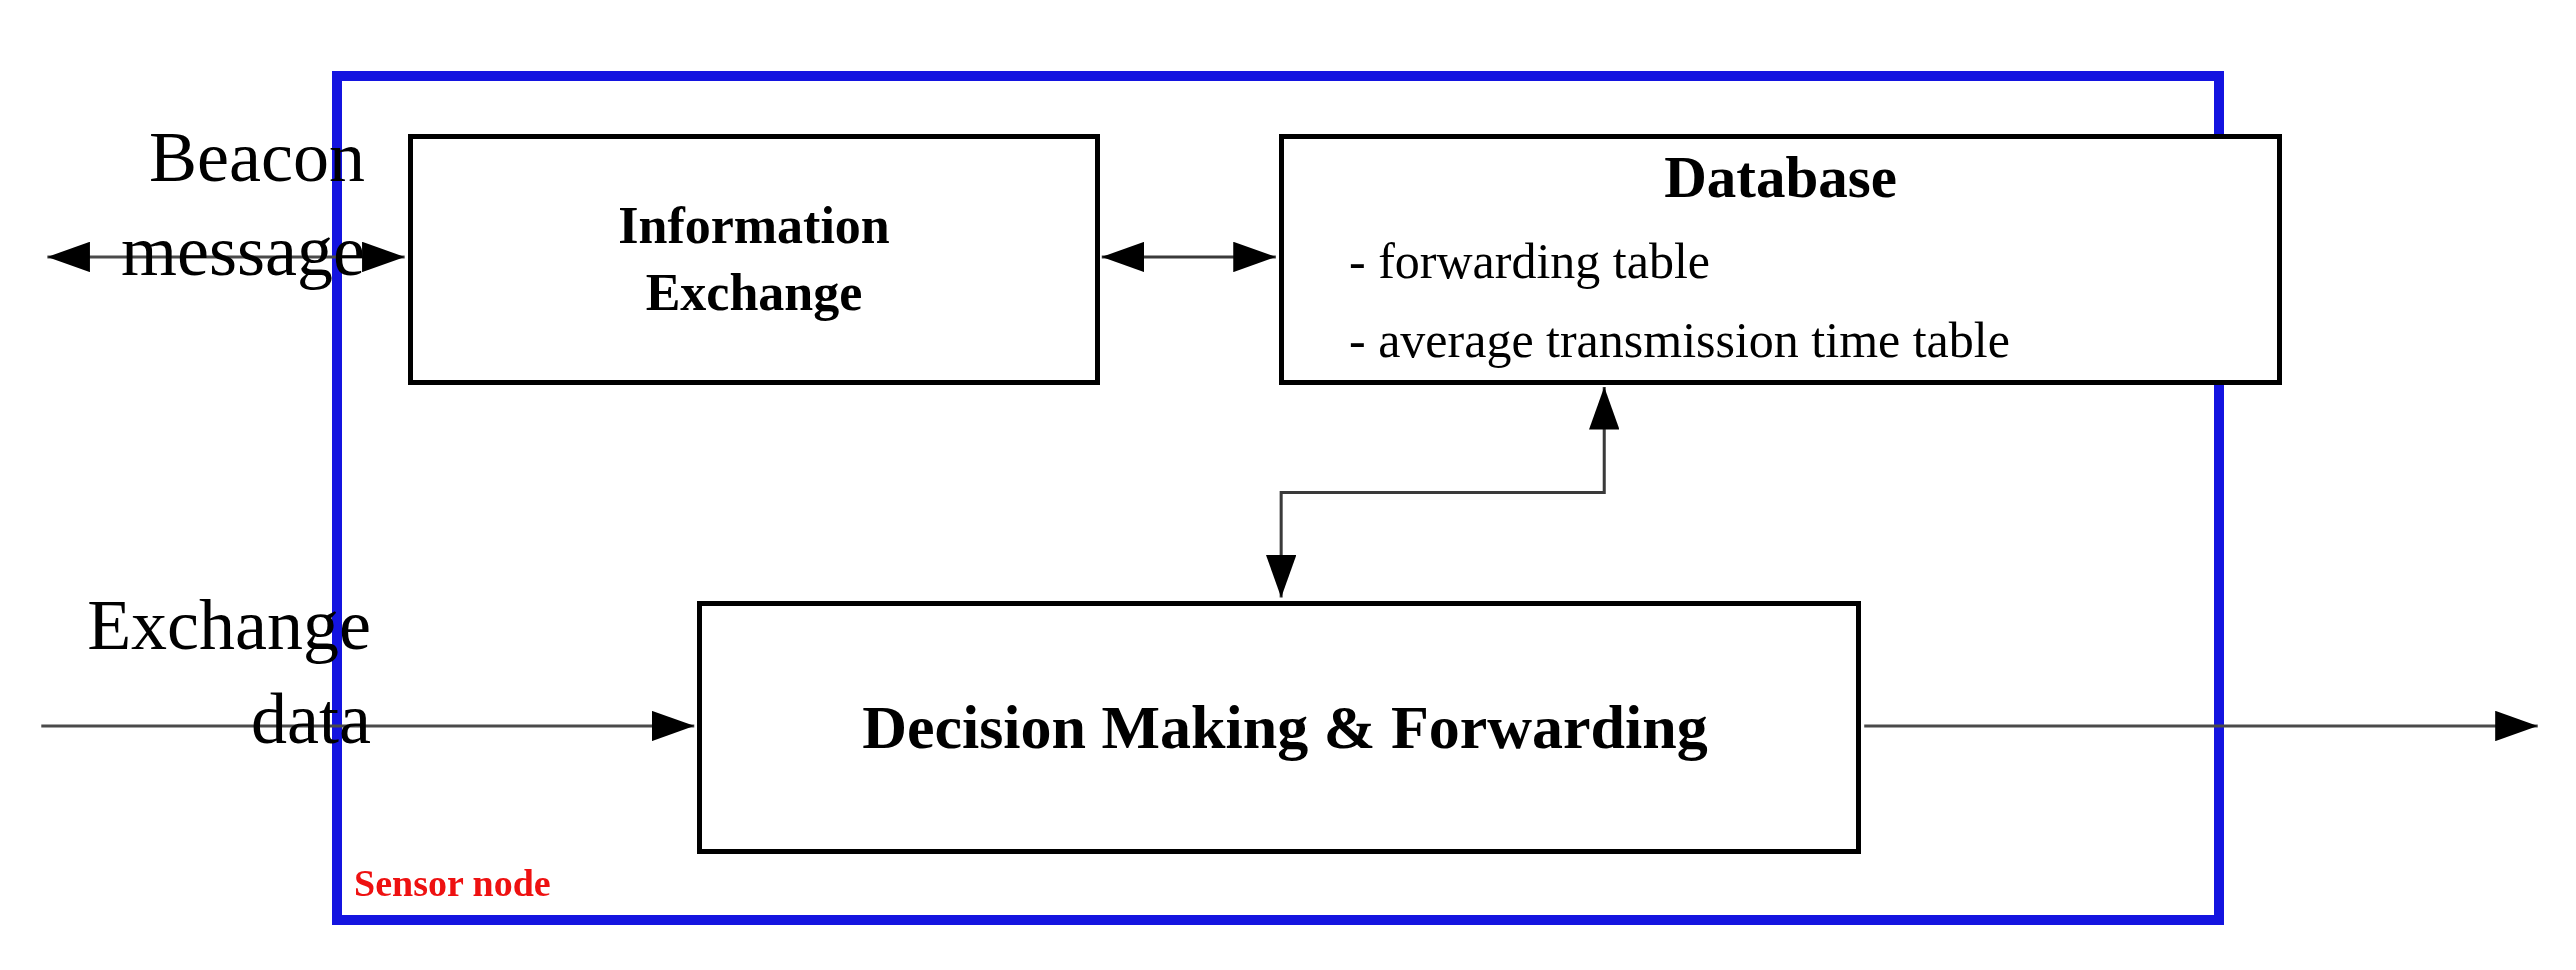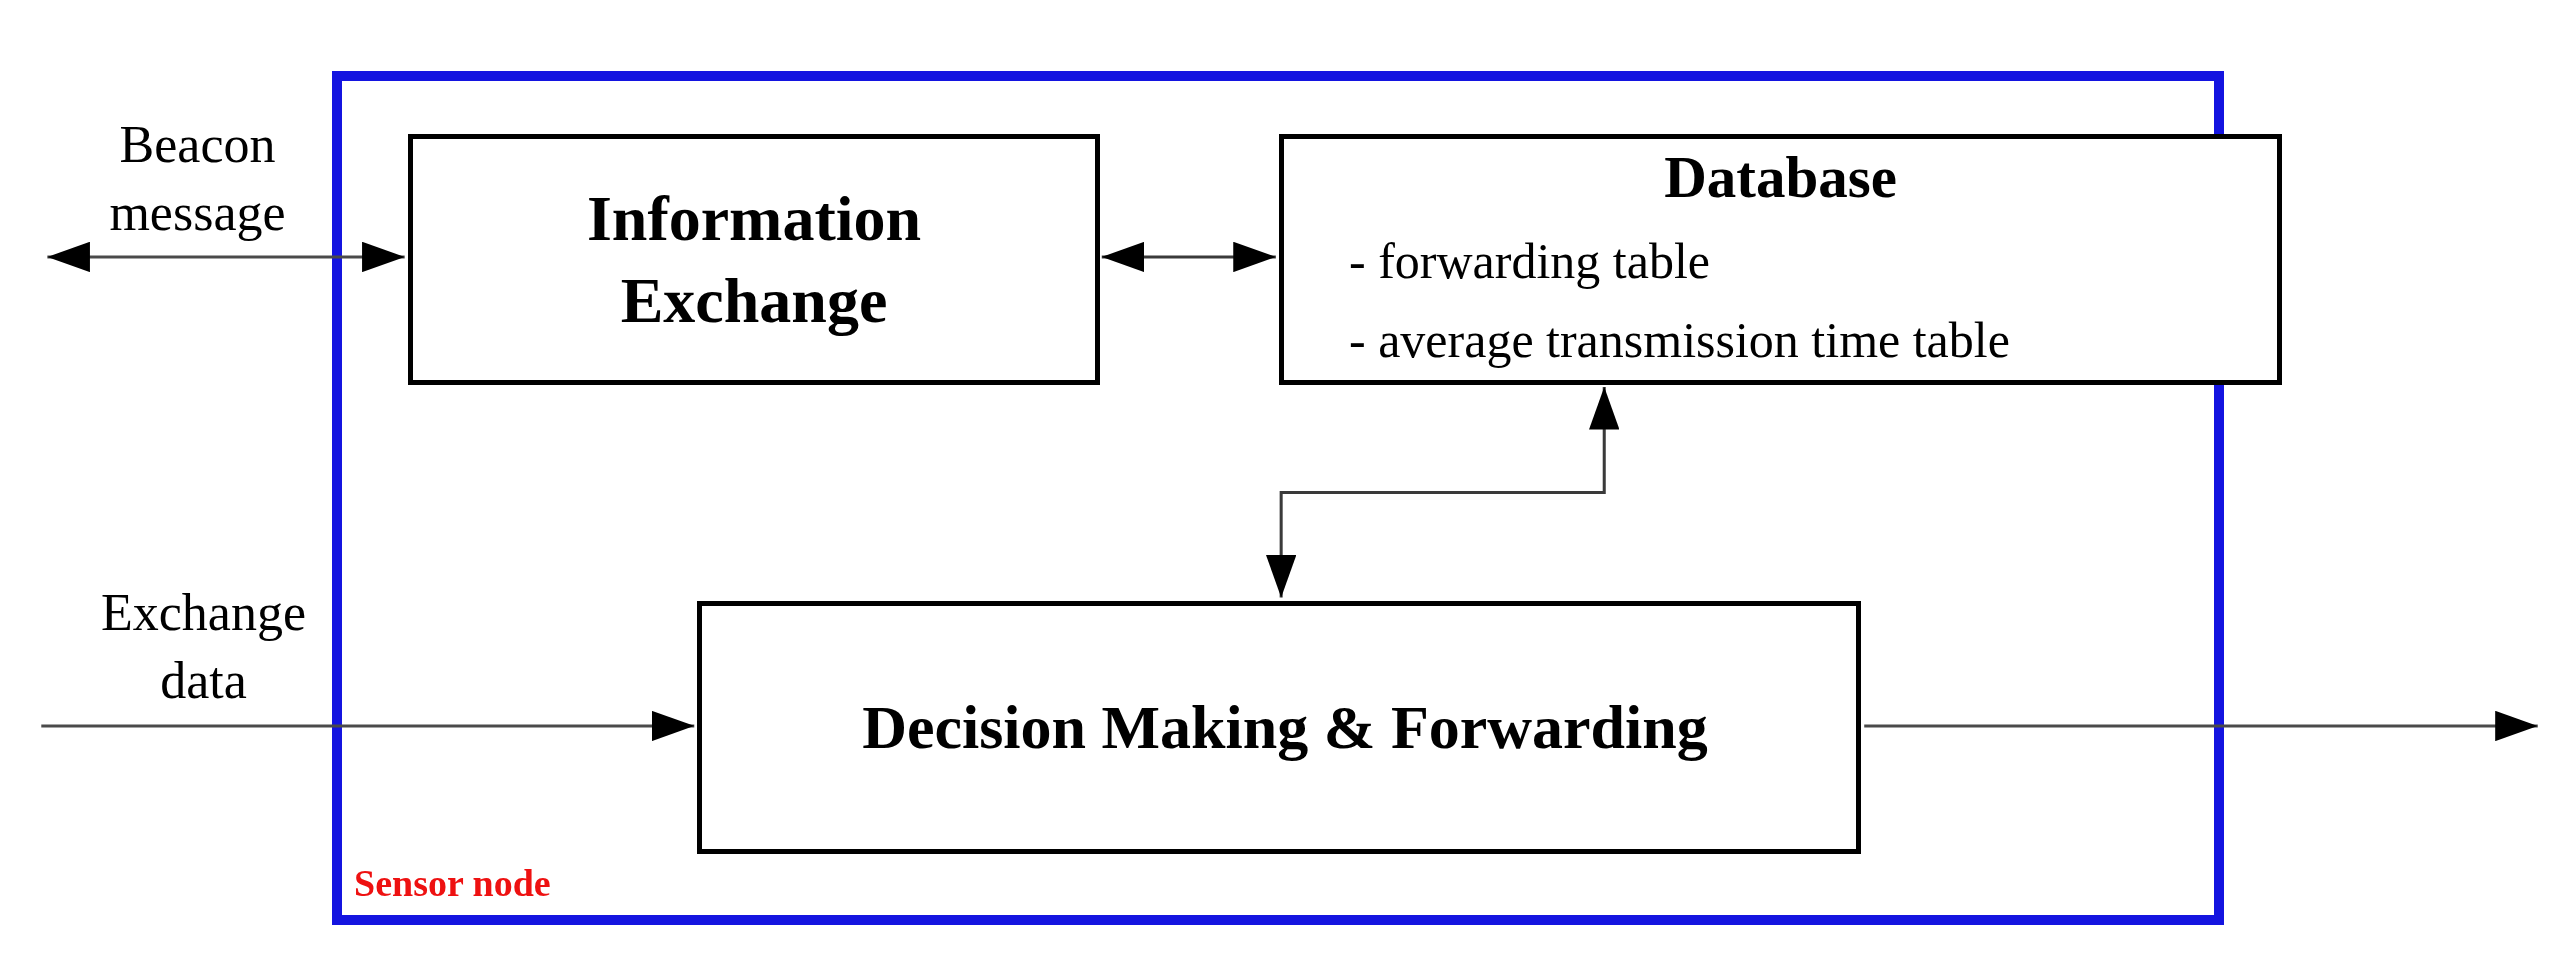--- a/index.html
+++ b/index.html
@@ -25,21 +25,21 @@
     position:absolute;
     border:5.3px solid var(--c-box_border, #000);
     box-sizing:border-box;
     background:#ffffff;
   }
   .box-ie {
     left:408px; top:134px; width:692px; height:251px;
     display:flex; align-items:center; justify-content:center;
   }
   .box-ie .title {
-    font-weight:bold; font-size:64px; line-height:1.28;
+    font-weight:bold; font-size:52px; line-height:1.28;
     text-align:center; white-space:pre-line;
   }
   .box-db {
     left:1279px; top:134px; width:1003px; height:251px;
   }
   .box-db .title {
     font-weight:bold; font-size:59px; line-height:1.0;
     text-align:center; margin-top:9px;
   }
   .box-db .item {
@@ -59,22 +59,22 @@
   .frame-label {
     position:absolute;
     left:354px; top:864px;
     font-weight:bold; font-size:38px; line-height:1.0;
     color:var(--c-node_label_red, #ee1111);
     white-space:nowrap;
   }
   
   .ext-label {
     position:absolute;
-    font-size:52px; line-height:1.3;
-    text-align:center; white-space:pre-line;
+    font-size:72px; line-height:1.3;
+    text-align:right; white-space:pre-line;
   }
   .lbl-beacon   { left:30px;   top:111px; width:335px; }
   .lbl-sensory  { left:36px;   top:579px; width:335px; }
   .lbl-aggregated { left:2232px; top:598px; width:327px; }
   
   .arrows {
     position:absolute; left:0; top:0;
     width:2576px; height:970px;
     pointer-events:none;
   }

